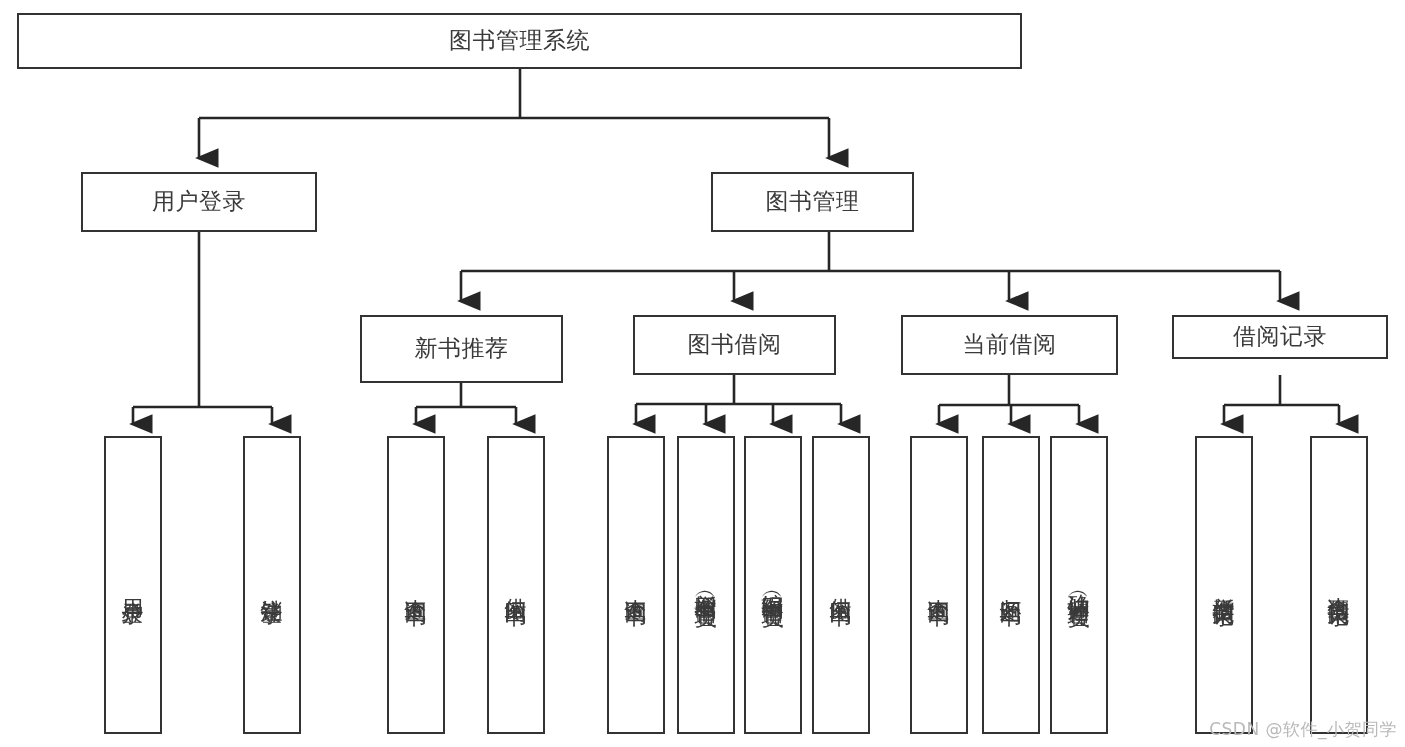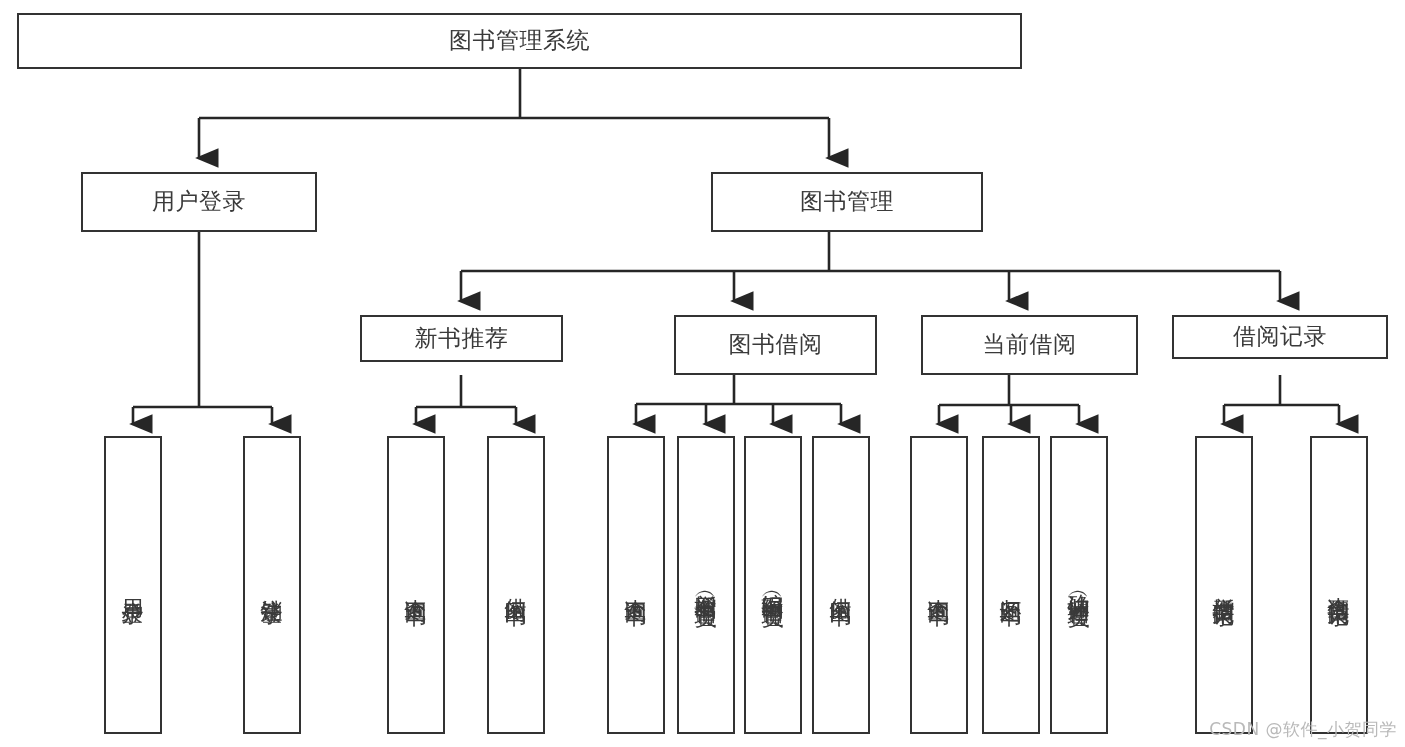--- a/index.html
+++ b/index.html
@@ -119,31 +119,31 @@
     </g>
   </svg>
 
   <div class="node" style="left:17px;top:13px;width:1005px;height:56px;">
     <span class="label">图书管理系统</span>
   </div>
 
   <div class="node" style="left:81px;top:172px;width:236px;height:60px;">
     <span class="label">用户登录</span>
   </div>
-  <div class="node" style="left:711px;top:172px;width:272px;height:60px;">
+  <div class="node" style="left:711px;top:172px;width:203px;height:60px;">
     <span class="label">图书管理</span>
   </div>
 
-  <div class="node" style="left:360px;top:315px;width:203px;height:47px;">
+  <div class="node" style="left:360px;top:315px;width:203px;height:68px;">
     <span class="label">新书推荐</span>
   </div>
-  <div class="node" style="left:633px;top:315px;width:203px;height:60px;margin-left:41px;">
+  <div class="node" style="left:633px;top:315px;width:203px;height:60px;">
     <span class="label">图书借阅</span>
   </div>
-  <div class="node" style="left:901px;top:315px;width:217px;height:60px;margin-left:20px;">
+  <div class="node" style="left:901px;top:315px;width:217px;height:60px;">
     <span class="label">当前借阅</span>
   </div>
   <div class="node" style="left:1172px;top:315px;width:216px;height:44px;">
     <span class="label">借阅记录</span>
   </div>
 
   <div class="node vertical" style="left:104px;top:436px;width:58px;height:298px;">
     <span class="label">用户登录</span>
   </div>
   <div class="node vertical" style="left:243px;top:436px;width:58px;height:298px;">

